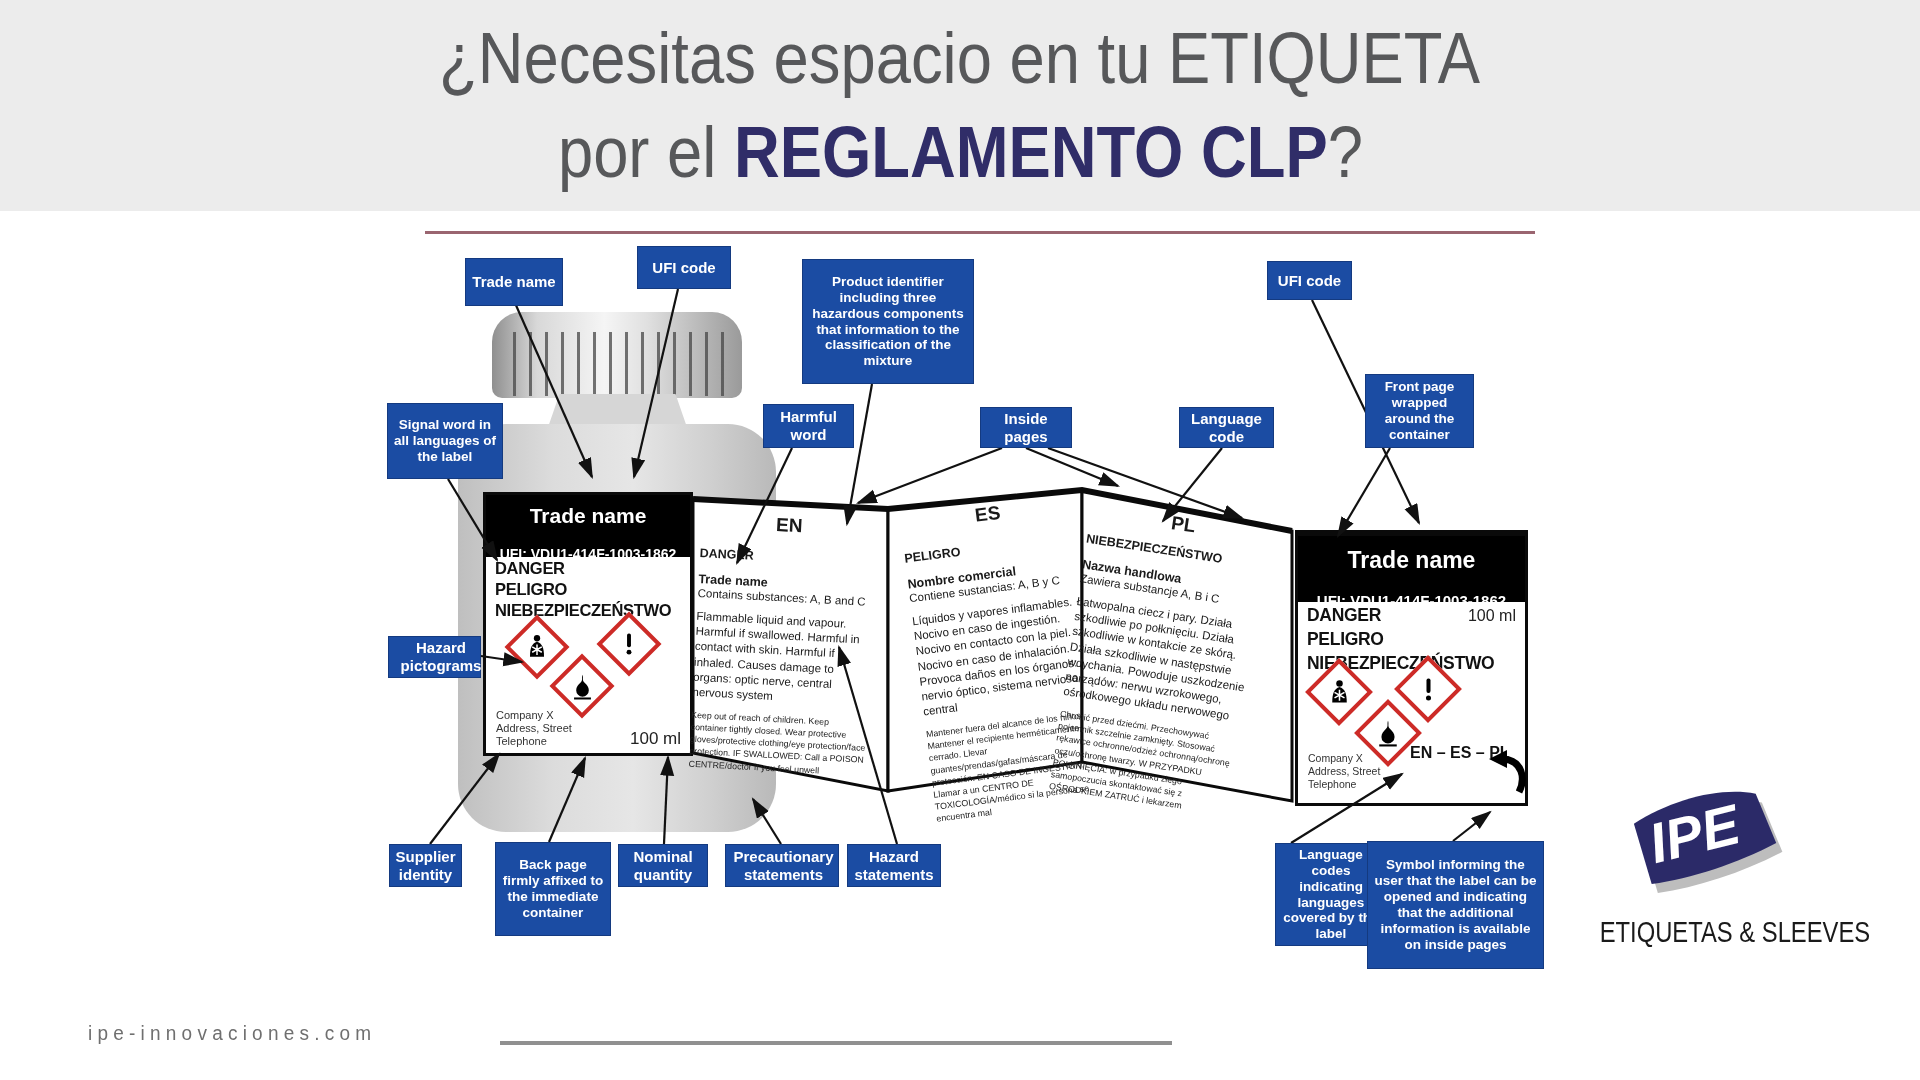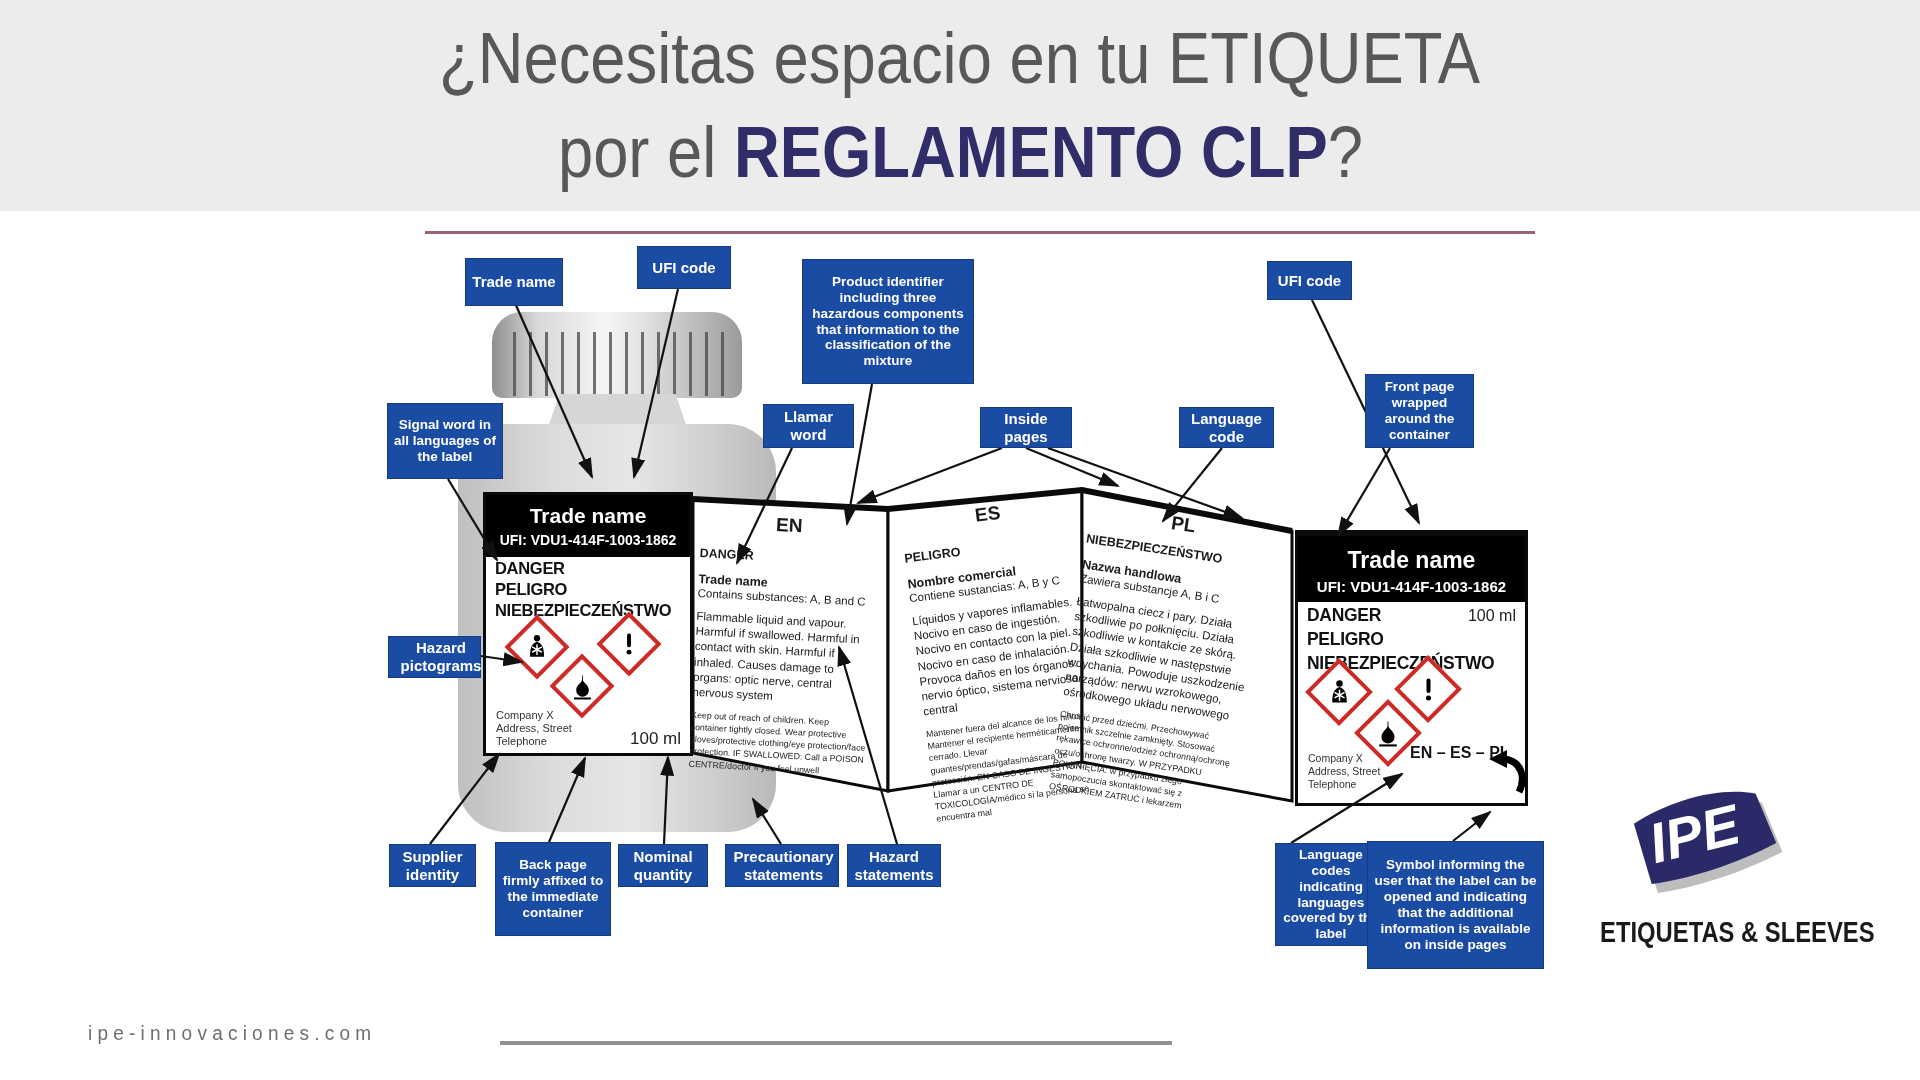--- a/index.html
+++ b/index.html
@@ -36,21 +36,21 @@
 
   
   .ghs-label { position:absolute; background:#fff; border:3px solid #0a0a0a; z-index:3; }
   #front-label { left:483px; top:492px; width:210px; height:264px; }
   #right-label { left:1295px; top:530px; width:233px; height:276px; border-top-width:6px; }
   .lab-head { background:#000; color:#fff; text-align:center; }
   #front-label .lab-head { height:62px; padding-top:9px; }
   #right-label .lab-head { height:66px; padding-top:11px; }
   .lab-head .tn { font-weight:bold; font-size:21px; }
   #right-label .lab-head .tn { font-size:23px; }
-  .lab-head .ufi { font-weight:bold; font-size:14px; margin-top:4px; }
+  .lab-head .ufi { font-weight:bold; font-size:14px; margin-top:18px; }
   #right-label .lab-head .ufi { font-size:15px; }
   .lab-body { position:relative; width:100%; }
   .sigword { font-weight:bold; color:#111; letter-spacing:-0.3px; }
   #front-label .sigword { font-size:16.5px; line-height:19px; padding:2px 0 0 9px; }
   #right-label .sigword { font-size:17.5px; line-height:21px; padding:3px 0 0 9px; }
   .qty { position:absolute; color:#222;text-align:center; }
   #front-label .qty { right:9px; top:172px; font-size:17px; }
   #right-label .qty { right:9px; top:5px; font-size:16px; }
   .supplier { position:absolute; left:10px; color:#333; }
   #front-label .supplier { top:152px; font-size:11px; line-height:13px; }
@@ -80,21 +80,21 @@
 
   
   .note { position:absolute; z-index:6; background:#1b4ca3; color:#fff; font-weight:bold;
           font-size:15px; line-height:1.18; text-align:center; display:flex; align-items:center;
           justify-content:center; padding:4px 5px; border:1px solid #143a80; }
   .note.small { font-size:13.5px; }
 
   
   #ipe-logo { position:absolute; left:1578px; top:780px; width:250px; height:130px; z-index:6; }
   #ipe-tagline { position:absolute; left:1570px; top:916px; width:266px; text-align:left;
-                 font-weight:bold; font-size:29px; color:#1a1a1a; white-space:nowrap; }
+                 font-weight:normal; font-size:29px; color:#1a1a1a; white-space:nowrap; }
   #ipe-tagline .squeeze { display:inline-block; transform:scaleX(0.82); transform-origin:center; }
   #site-url { position:absolute; left:88px; top:1022px; font-size:20px; letter-spacing:5.5px;
               color:#6f6f6f; white-space:nowrap; }
   #site-url .squeeze { display:inline-block; transform:scaleX(0.95); transform-origin:left; }
 </style>
 </head>
 <body>
 
 <div id="header">
   <div class="title-line" id="title1">
@@ -274,27 +274,27 @@
     <line x1="897" y1="844" x2="839" y2="647"></line>
     <line x1="1291" y1="843" x2="1402" y2="774"></line>
     <line x1="1453" y1="841" x2="1490" y2="812"></line>
   </g>
 </svg>
 
 <div class="note" style="left:465px; top:258px; width:98px; height:48px;">Trade name</div>
 <div class="note" style="left:637px; top:246px; width:94px; height:43px;">UFI code</div>
 <div class="note small" style="left:802px; top:259px; width:172px; height:125px;">Product identifier including three hazardous components that information to the classification of the mixture</div>
 <div class="note small" style="left:387px; top:403px; width:116px; height:76px;">Signal word in all languages of the label</div>
-<div class="note" style="left:763px; top:404px; width:91px; height:44px;">Llamar word</div>
+<div class="note" style="left:763px; top:404px; width:91px; height:44px;">Harmful word</div>
 <div class="note" style="left:980px; top:407px; width:92px; height:41px;">Inside pages</div>
 <div class="note" style="left:1179px; top:407px; width:95px; height:41px;">Language code</div>
 <div class="note" style="left:1267px; top:261px; width:85px; height:39px;">UFI code</div>
 <div class="note small" style="left:1365px; top:374px; width:109px; height:74px;">Front page wrapped around the container</div>
 <div class="note" style="left:388px; top:636px; width:93px; height:42px;padding-left:18px;">Hazard pictograms</div>
-<div class="note" style="left:389px; top:844px; width:87px; height:43px;">Supplier identity</div>
+<div class="note" style="left:389px; top:844px; width:73px; height:43px;">Supplier identity</div>
 <div class="note small" style="left:495px; top:842px; width:116px; height:94px;">Back page firmly affixed to the immediate container</div>
 <div class="note" style="left:618px; top:844px; width:90px; height:43px;">Nominal quantity</div>
 <div class="note" style="left:725px; top:844px; width:114px; height:43px;padding-left:8px;">Precautionary statements</div>
 <div class="note" style="left:847px; top:844px; width:94px; height:43px;">Hazard statements</div>
 <div class="note small" style="left:1227px; top:843px; width:112px; height:103px;margin-left:48px;">Language codes indicating languages covered by the label</div>
 <div class="note small" style="left:1367px; top:841px; width:177px; height:128px;">Symbol informing the user that the label can be opened and indicating that the additional information is available on inside pages</div>
 
 <svg id="ipe-logo" viewBox="0 0 250 190">
   <path d="M24 64 C80 28 150 10 202 20 L232 92 C175 122 108 144 50 152 Z" fill="#bdbdbd" transform="translate(9,13)"></path>
   <path d="M24 64 C80 28 150 10 202 20 L232 92 C175 122 108 144 50 152 Z" fill="#2b2a68"></path>

